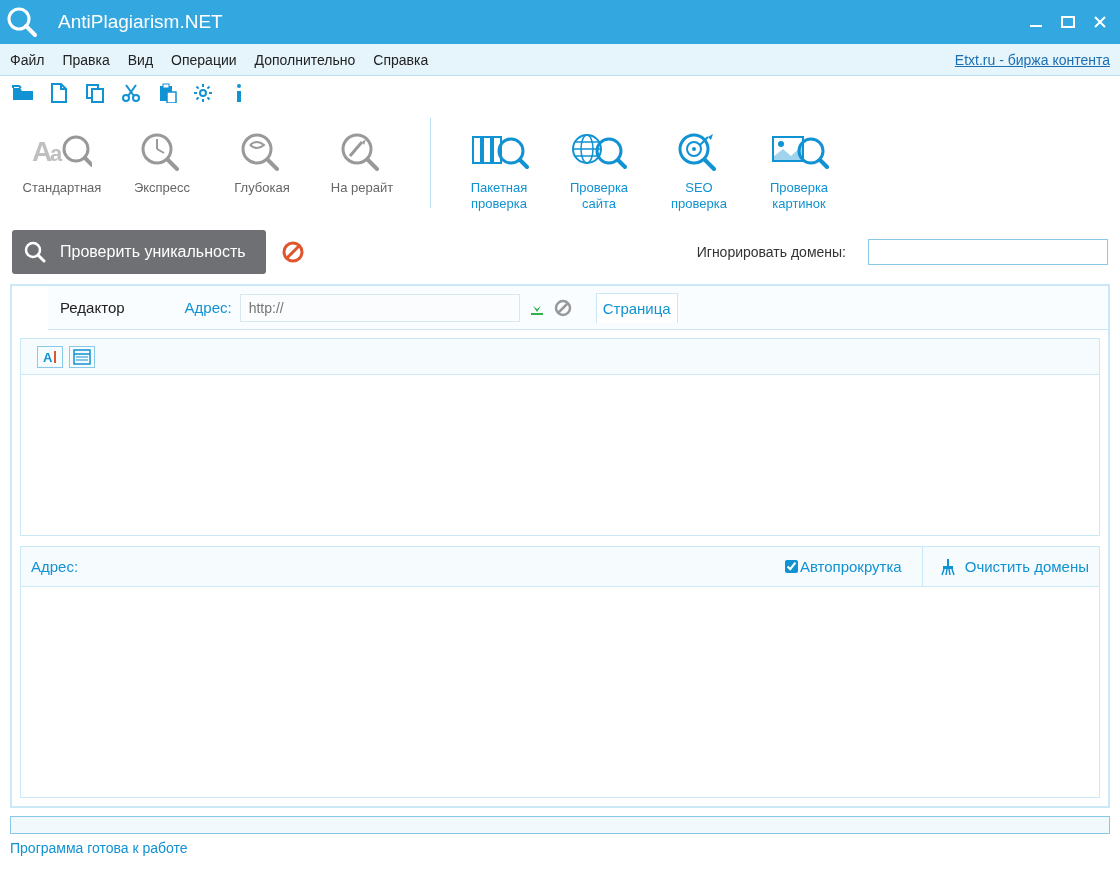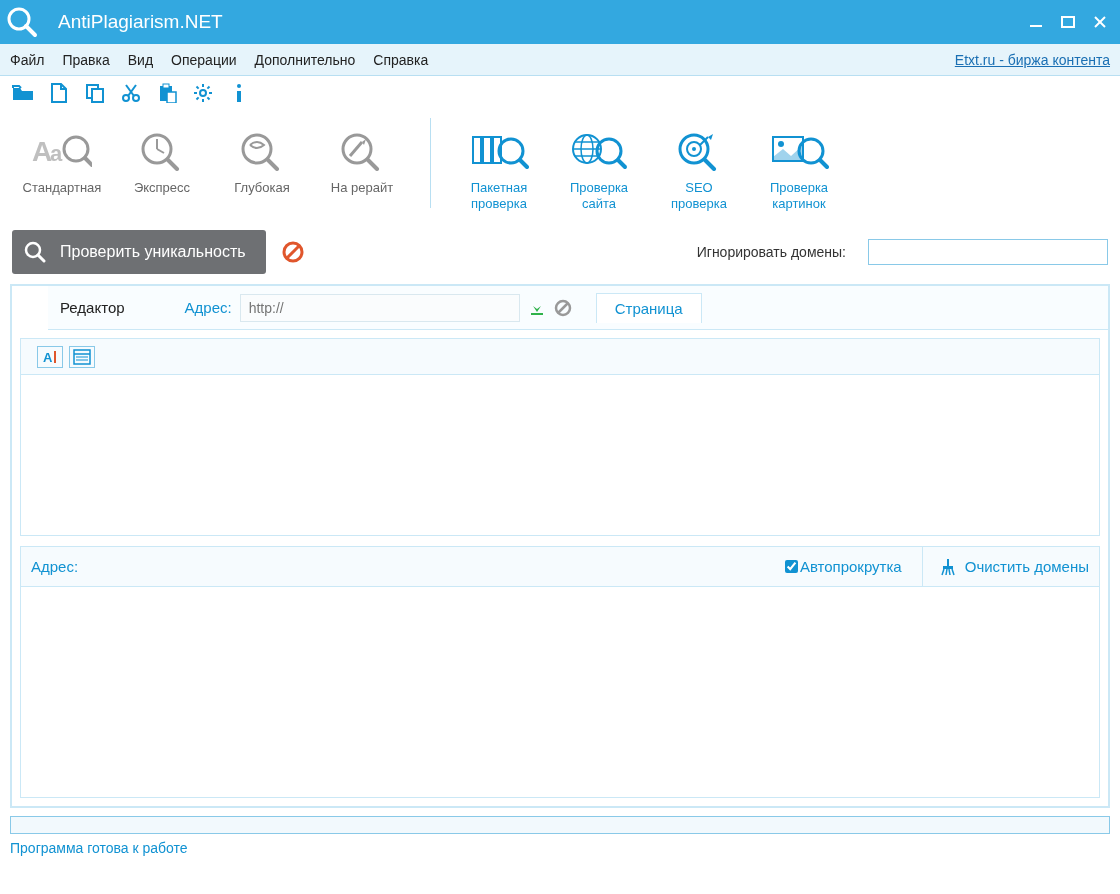--- a/index.html
+++ b/index.html
@@ -40,21 +40,21 @@
 .ignore-label { color: #333; font-size: 14px; margin-right: 6px; }
 .ignore-input { width: 240px; height: 26px; border: 1px solid #89c9e8; padding: 0 6px; font-size: 13px; }
 
 
 .editor-wrap { margin: 4px 10px 0 10px; border: 2px solid #cbe8f6; display: flex; flex-direction: column; }
 .editor-header { display: flex; align-items: center; height: 44px; padding: 0 12px; border-bottom: 1px solid #cbe8f6; background: #f9fdff; margin-left: 36px; }
 .editor-header .ed-title { font-size: 15px; color: #222; margin-right: 60px; }
 .editor-header .addr-label { color: #1192d2; font-size: 15px; margin-right: 8px; }
 .url-field { flex: 0 0 280px; height: 28px; border: 1px solid #d9e8ef; background: #fafcfd; padding: 0 8px; color: #777; font-size: 14px; }
 .editor-header .addr-btn { margin-left: 8px; cursor: pointer; display: flex; align-items: center; justify-content: center; }
-.editor-header .tab-page { margin-left: 24px; border: 1px solid #cbe8f6; border-bottom: none; padding: 6px 18px; color: #1192d2; font-size: 15px; background: #fff; cursor: pointer; }
+.editor-header .tab-page { margin-left: 24px; border: 1px solid #cbe8f6; border-bottom: none; padding: 6px 6px; color: #1192d2; font-size: 15px; background: #fff; cursor: pointer; }
 
 .text-section { margin: 8px 8px 0 8px; border: 1px solid #cbe8f6; display: flex; flex-direction: column; }
 .text-section .text-head { height: 36px; display: flex; align-items: center; padding: 0 10px; border-bottom: 1px solid #cbe8f6; background: #f6fbfe; }
 .text-section .text-head .label { color: #1192d2; font-size: 15px; flex: 1; }
 .text-section .text-head .tool { margin-left: 6px; border: 1px solid #89c9e8; width: 26px; height: 22px; display: flex; align-items: center; justify-content: center; cursor: pointer; }
 .text-section .text-body { height: 160px; background: #fff; }
 
 .journal-section { margin: 10px 8px 8px 8px; border: 1px solid #cbe8f6; display: flex; flex-direction: column; }
 .journal-section .journal-head { height: 40px; display: flex; align-items: center; padding: 0 10px; border-bottom: 1px solid #cbe8f6; background: #f6fbfe; }
 .journal-section .journal-head .label { color: #1192d2; font-size: 15px; flex: 1; }

